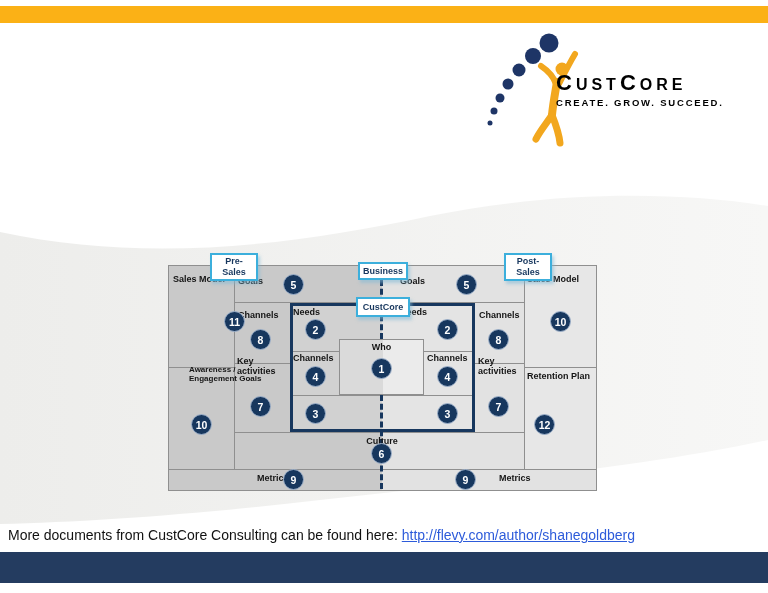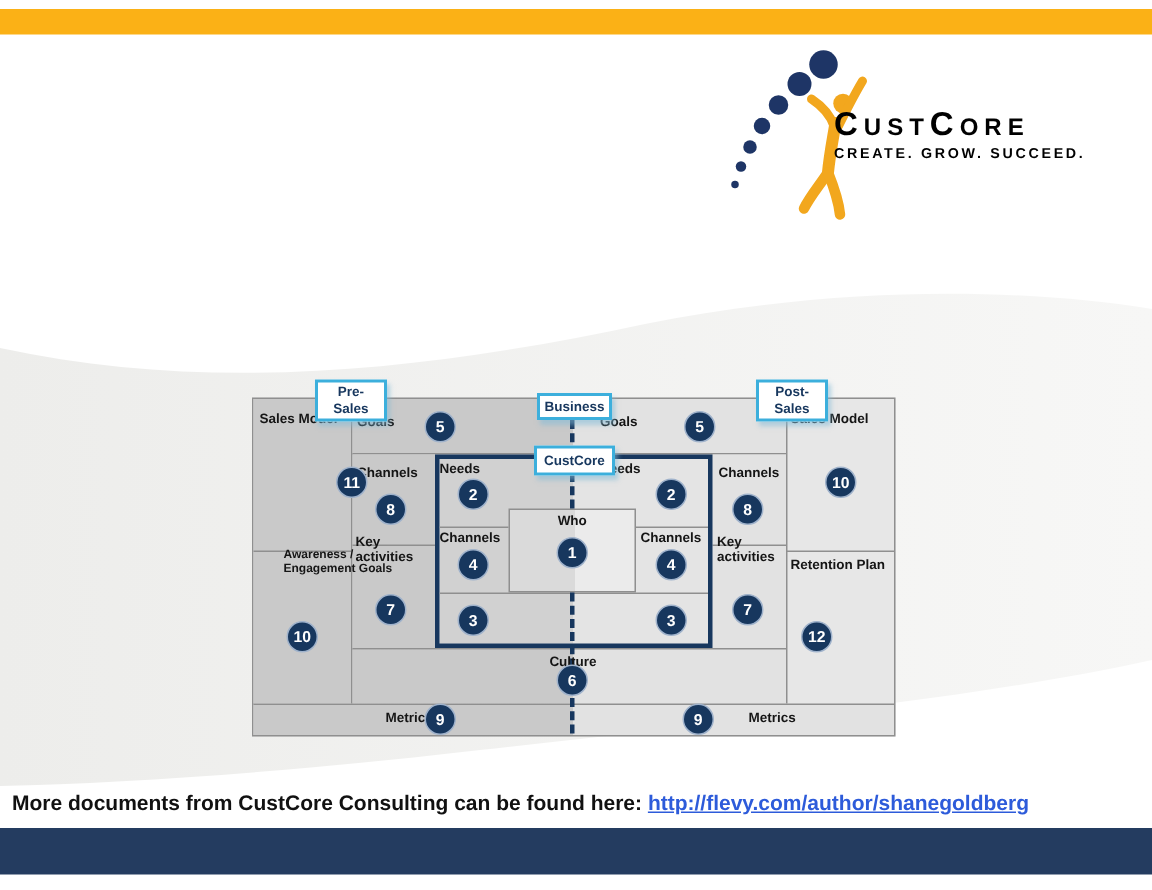--- a/index.html
+++ b/index.html
@@ -38,21 +38,21 @@
            display:flex;align-items:center;justify-content:center;
            box-shadow:2px 3px 3px rgba(130,185,215,0.55);box-sizing:border-box;}
   .gridline{position:absolute;border-top:1px solid #8f8f8f;height:0;z-index:2;}
   .inner-box{position:absolute;left:121px;top:37px;width:185px;height:129px;box-sizing:border-box;
              border:3px solid #17375E;z-index:1;
              background:linear-gradient(90deg,#d1d1d1 0,#d1d1d1 89px,#e4e4e4 89px);}
   .who-box{position:absolute;left:170px;top:73px;width:85px;height:56px;box-sizing:border-box;
            border:1px solid #8f8f8f;z-index:2;
            background:linear-gradient(90deg,#dadada 0,#dadada 43px,#ebebeb 43px);}
   
-  .footer{position:absolute;left:8px;top:527px;font-size:14px;font-weight:bold;color:#111111;
+  .footer{position:absolute;left:8px;top:527px;font-size:14px;font-weight:normal;color:#111111;
           white-space:nowrap;}
   .footer a{color:#2D5BDA;text-decoration:underline;}
 </style>
 </head>
 <body>
 
 <div class="slide">
 
   <svg class="swoosh" width="768" height="593">
     <defs>

